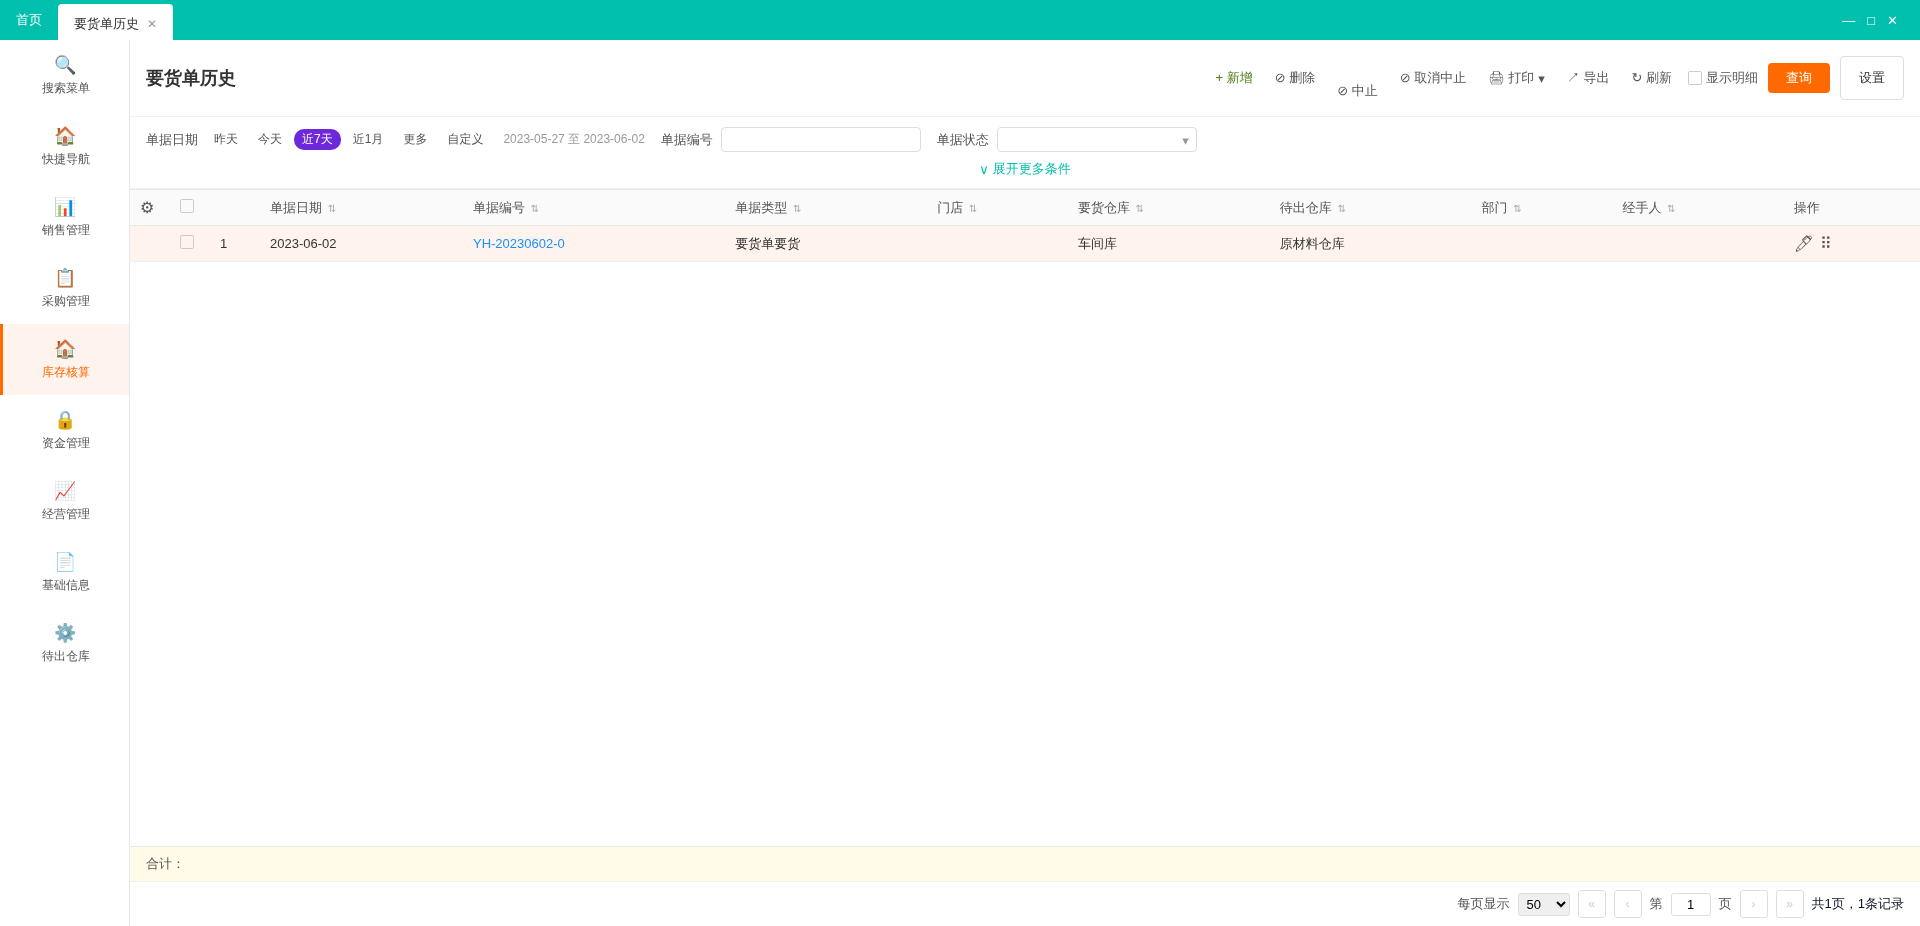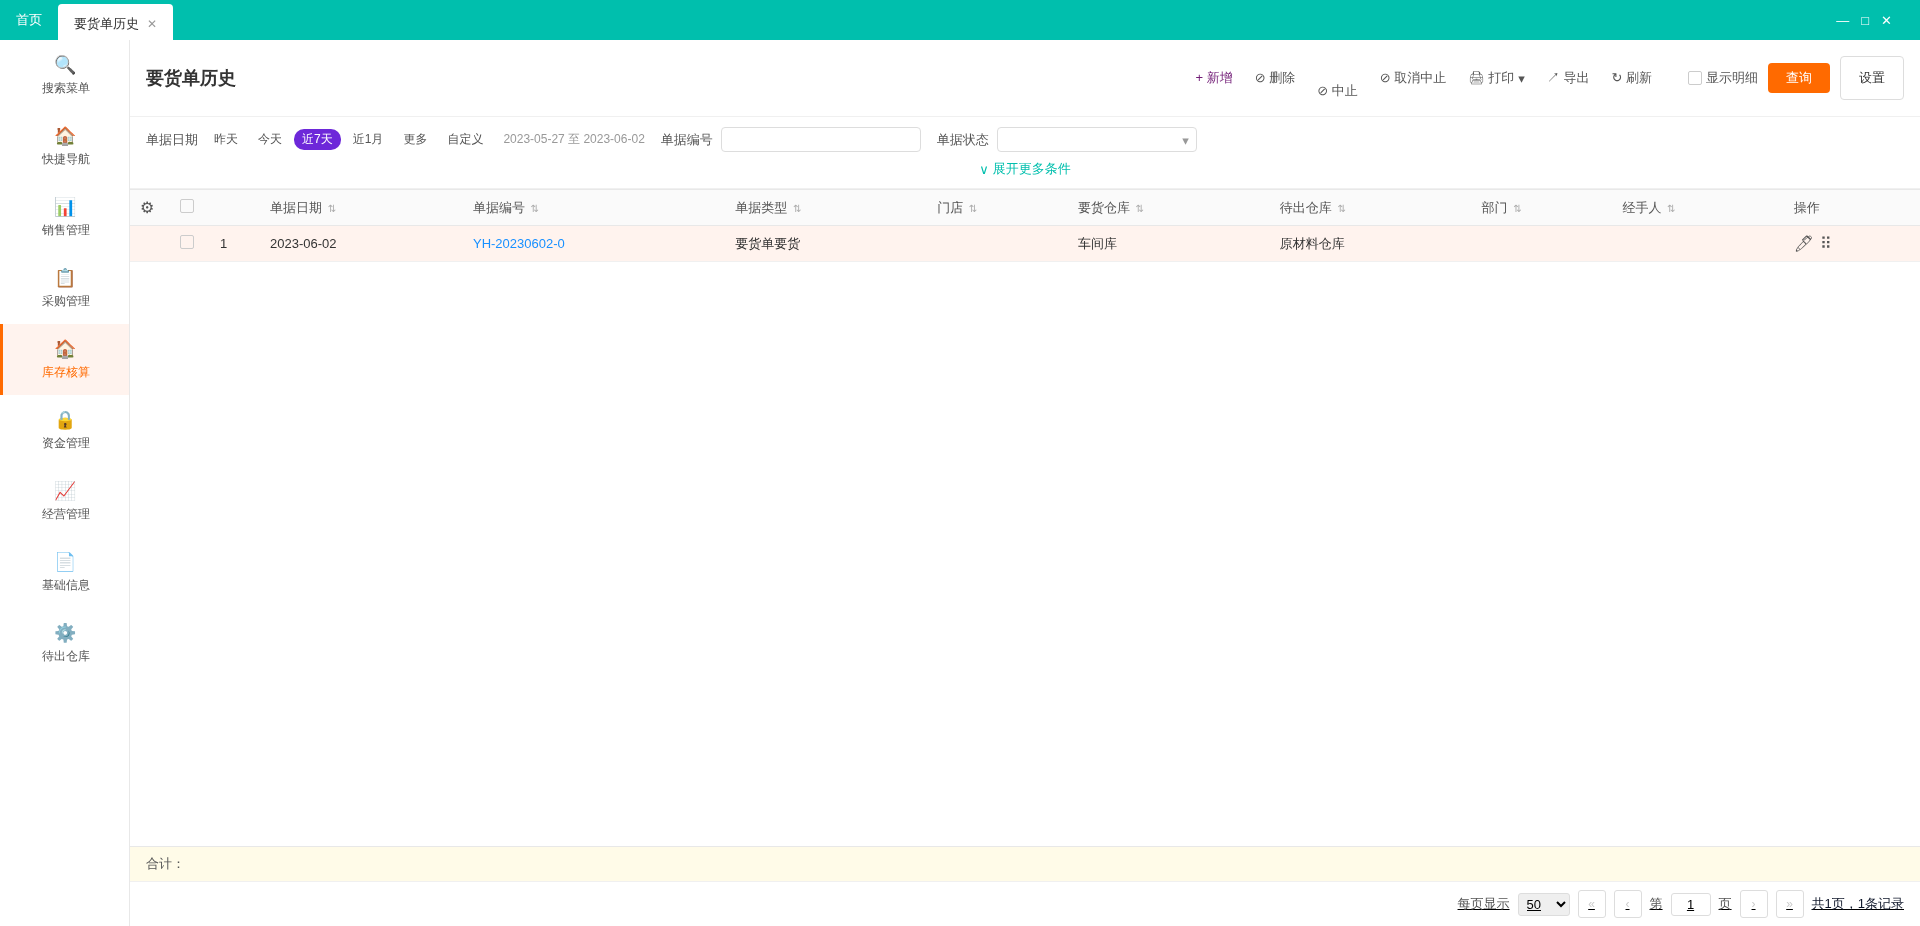--- a/index.html
+++ b/index.html
@@ -4,21 +4,21 @@
   <style>
     * { box-sizing: border-box; margin: 0; padding: 0; font-family: 'Microsoft YaHei', Arial, sans-serif; font-size: 13px; }
     body { display: flex; flex-direction: column; height: 926px; overflow: hidden; background: #f0f2f5; }
 
     
     .top-bar {
       height: 40px;
       background: #00bfad;
       display: flex;
       align-items: center;
-      padding: 0 12px 0 0;
+      padding: 0 6px 0 0;
       flex-shrink: 0;
       color: white;
     }
     .top-bar .tabs {
       display: flex;
       align-items: stretch;
       height: 100%;
       flex: 1;
     }
     .tab {
@@ -128,21 +128,21 @@
       display: flex;
       align-items: center;
       gap: 4px;
       cursor: pointer;
       color: #555;
       font-size: 13px;
       padding: 4px 6px;
       border-radius: 3px;
     }
     .toolbar-btn.new {
-      color: #701a75;
+      color: #4d7c0f;
     }
     .toolbar-btn.delete { color: #555; }
     .toolbar-btn.stop { color: #555; margin-top: 26px; }
     .toolbar-btn.cancel { color: #555; }
     .btn-primary {
       background: #ff6a00;
       color: white;
       border: none;
       padding: 6px 18px;
       border-radius: 4px;
@@ -158,21 +158,20 @@
       cursor: pointer;
       font-size: 13px;
     }
     .display-toggle {
       display: flex;
       align-items: center;
       gap: 4px;
       font-size: 12px;
       color: #555;
       cursor: pointer;
-      margin-left: 20px;
     }
     .checkbox-small {
       width: 14px;
       height: 14px;
       border: 1px solid #ccc;
       border-radius: 2px;
       background: white;
       display: inline-block;
     }
 
@@ -345,21 +344,20 @@
     
     .pagination-bar {
       display: flex;
       align-items: center;
       justify-content: flex-end;
       padding: 8px 16px;
       border-top: 1px solid #f0f0f0;
       flex-shrink: 0;
       gap: 8px;
       background: white;
-      text-decoration: underline;
     }
     .pagination-label { color: #555; }
     .page-size-select {
       border: 1px solid #ddd;
       border-radius: 3px;
       padding: 2px 4px;
       font-size: 13px;
     }
     .pagination-btn {
       width: 28px;

